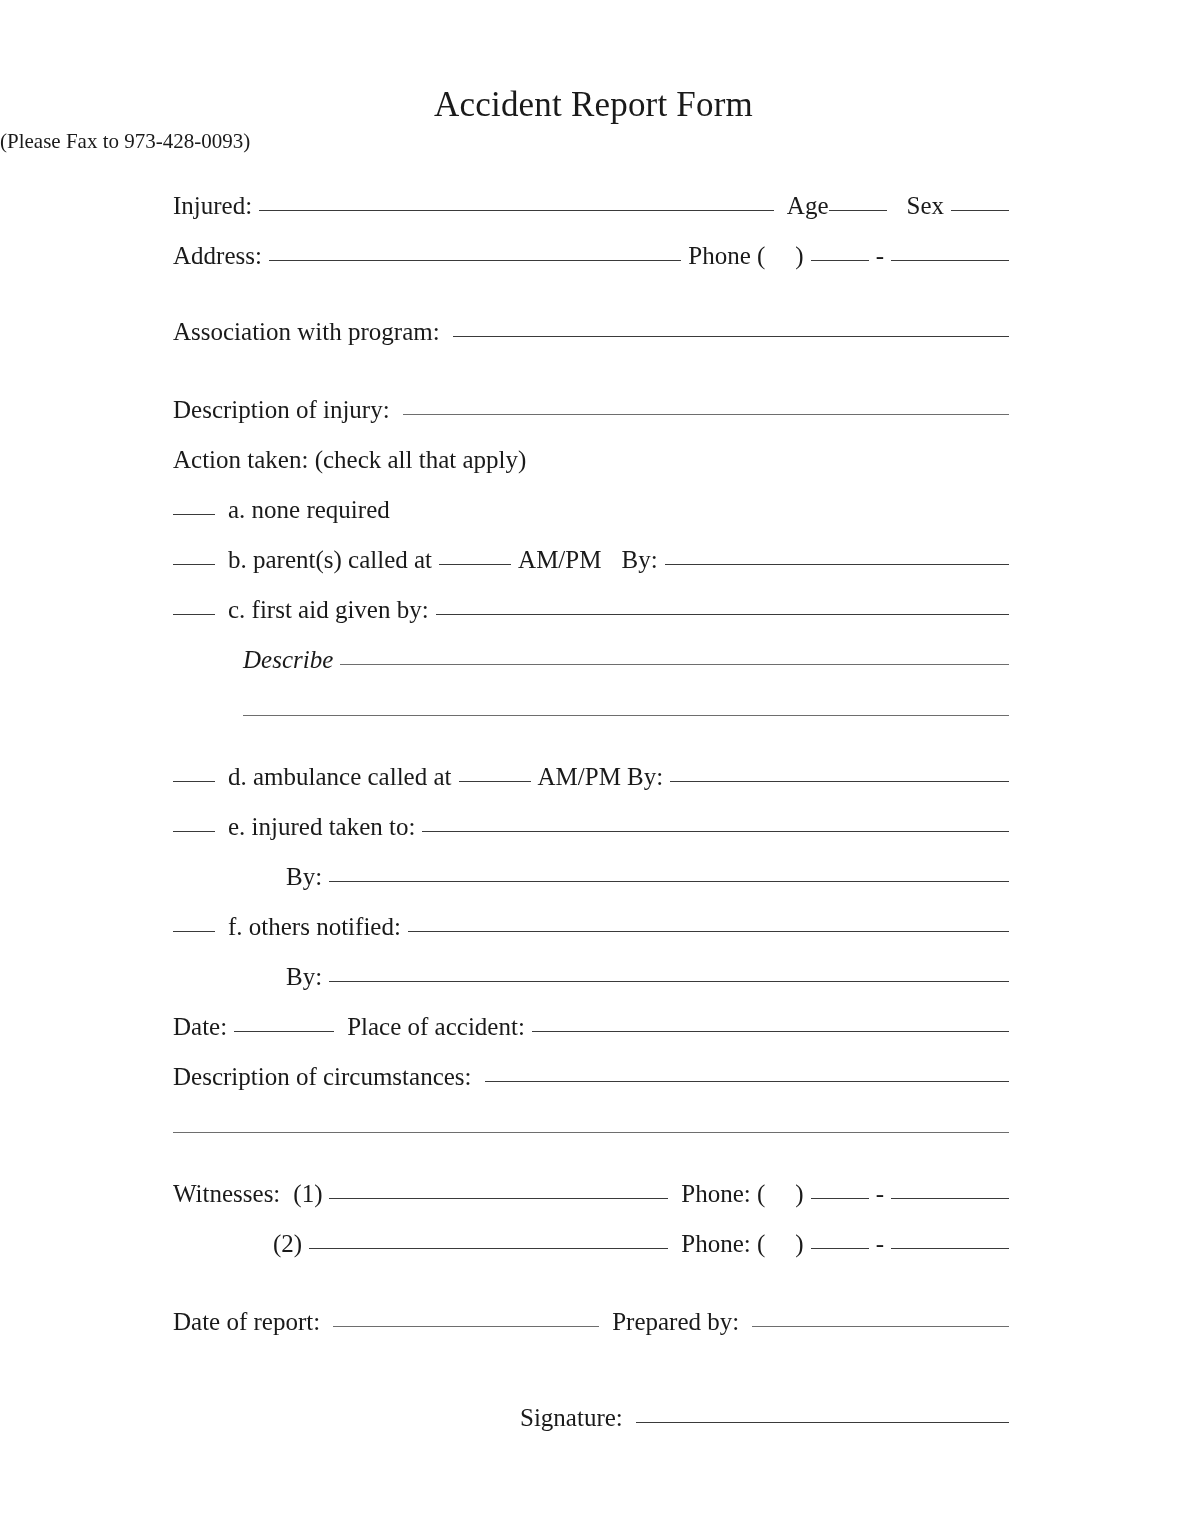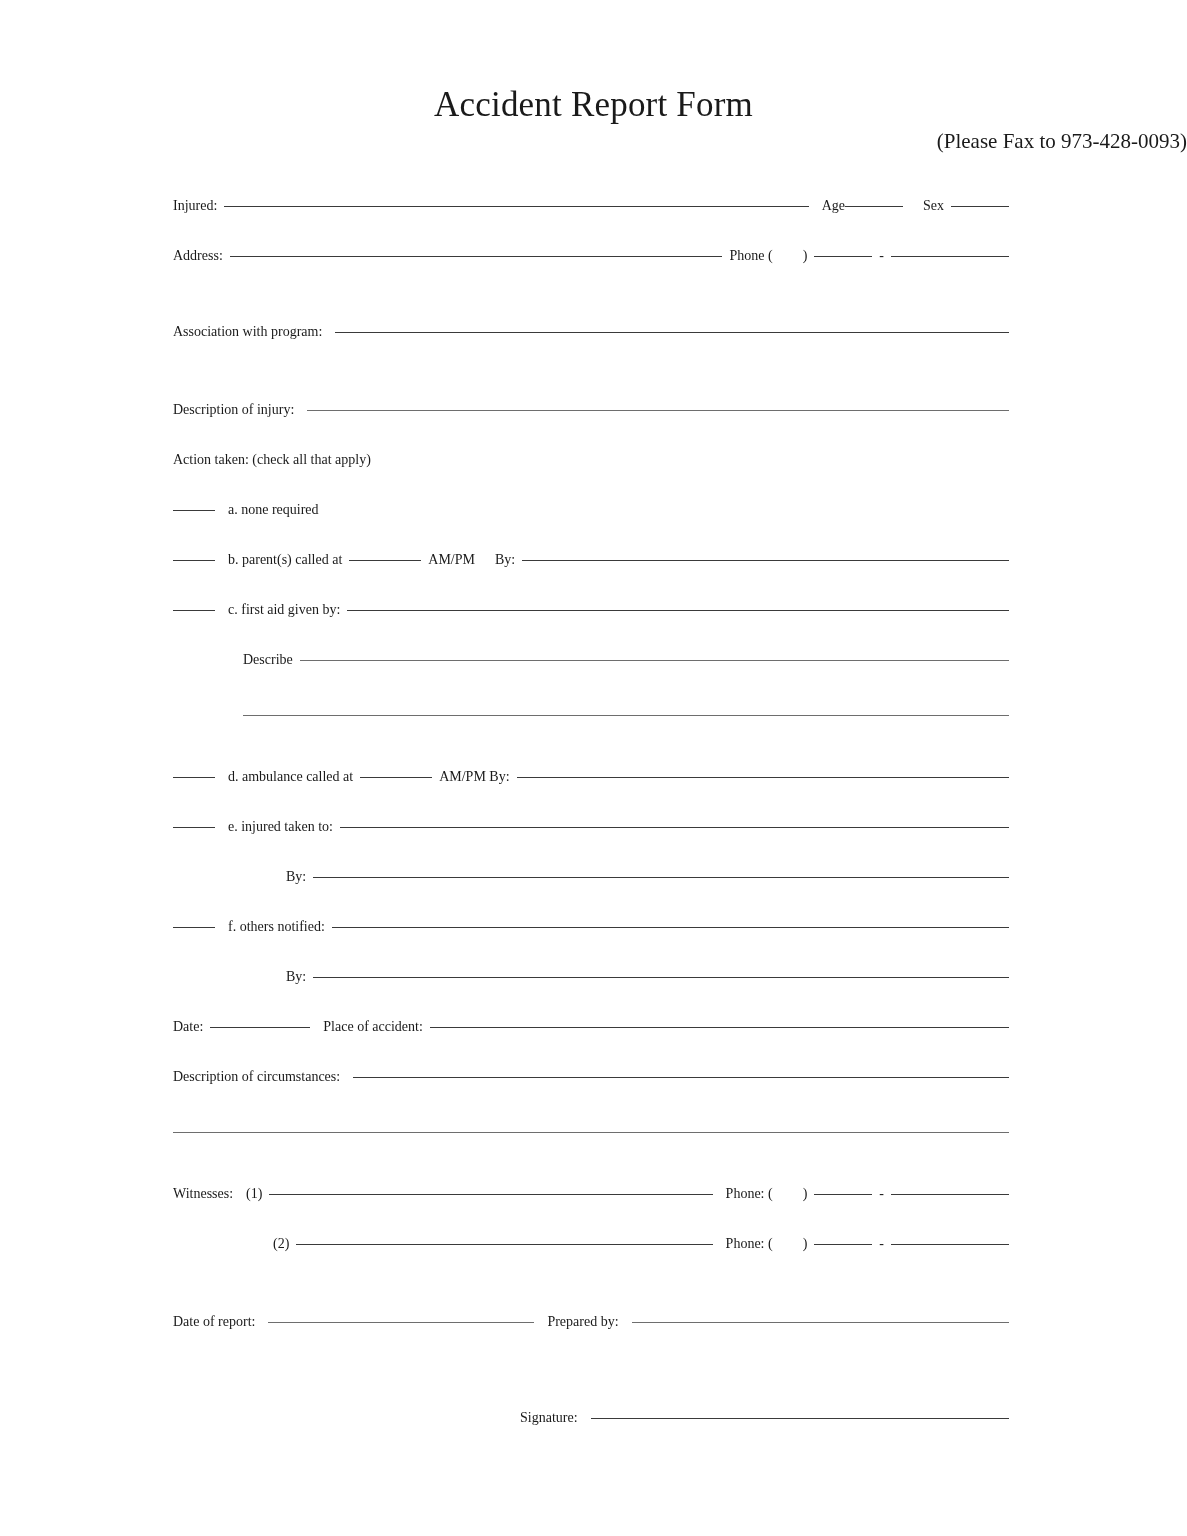--- a/index.html
+++ b/index.html
@@ -35,37 +35,37 @@
     font-size: 35px;
     line-height: 42px;
     letter-spacing: 0.2px;
     font-weight: normal;
   }
   .doc-subtitle {
     position: absolute;
     left: 0;
     top: 128px;
     width: 1187px;
-    text-align: right;
+    text-align: left;
     font-size: 21px;
     line-height: 26px;
   }
 
   
   .form-body {
     position: absolute;
     left: 173px;
     top: 194px;
     width: 836px;
   }
 
   .row {
     display: flex;
     align-items: baseline;
-    font-size: 14px;
+    font-size: 25px;
     line-height: 24px;
     white-space: nowrap;
   }
 
   .lbl {
     flex: 0 0 auto;
   }
   .sp  { flex: 0 0 auto; width: 7px; }
   .sp2 { flex: 0 0 auto; width: 13px; }
   .sp3 { flex: 0 0 auto; width: 20px; }
@@ -78,21 +78,21 @@
     top: -3px;
     min-width: 10px;
   }
   .fill.soft { border-bottom-color: #6e6e6e; }
   .u-s   { flex: 0 0 58px; }
   .u-m   { flex: 0 0 72px; }
   .u-l   { flex: 0 0 100px; }
   .u-xl  { flex: 0 0 118px; }
   .u-par { flex: 0 0 30px; }
 
-  .indent-1 { margin-left: 70px; }
+  .indent-1 { margin-left: 70px; font-style: italic; }
   .indent-2 { margin-left: 113px; }
   .gap-md { height: 26px; }
   .gap-lg { height: 46px; }
   .gap-xl { height: 54px; }
 
   .checkline {
     flex: 0 0 42px;
     border-bottom: 1.4px solid #3a3a3a;
     position: relative;
     top: -3px;

